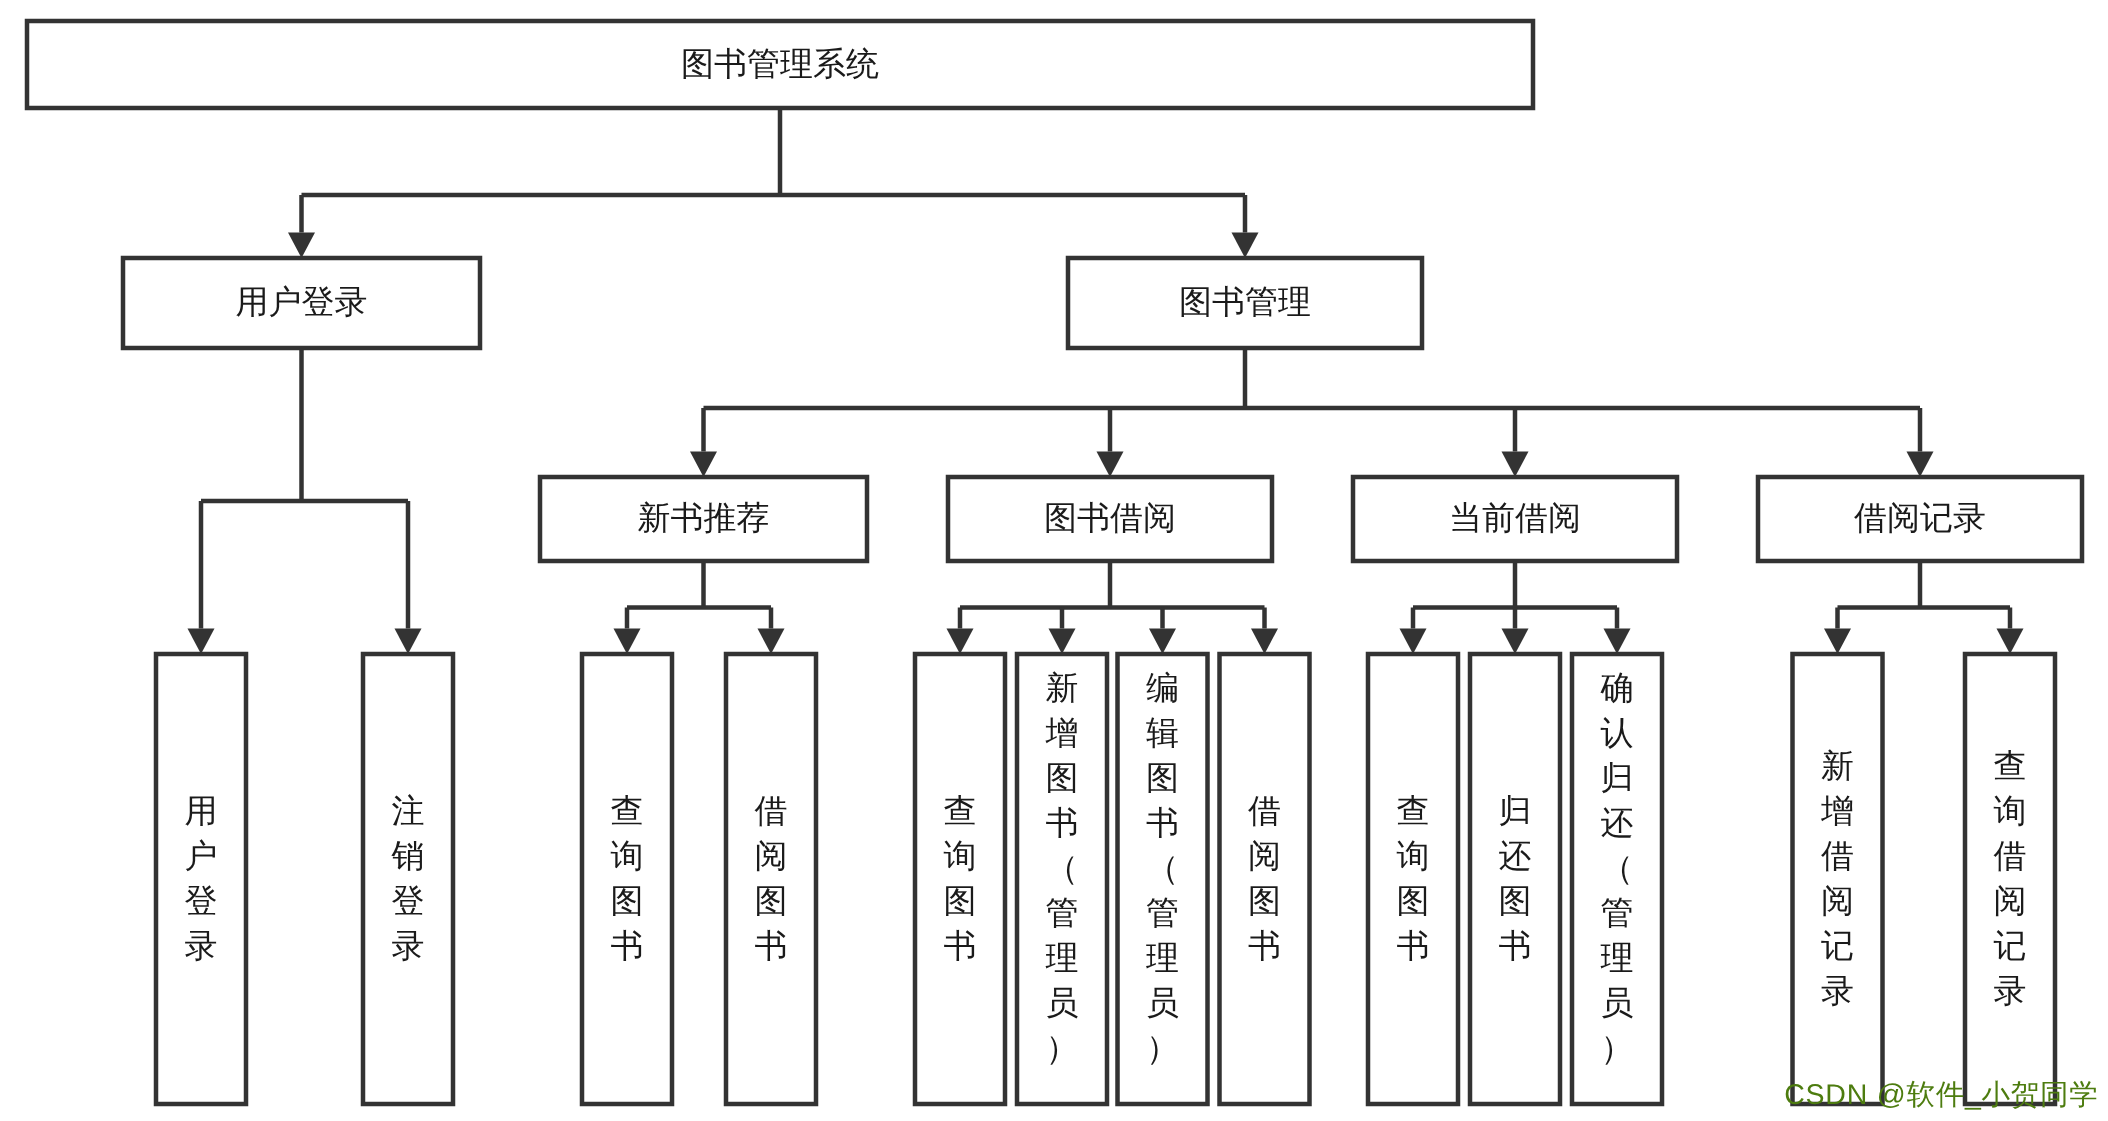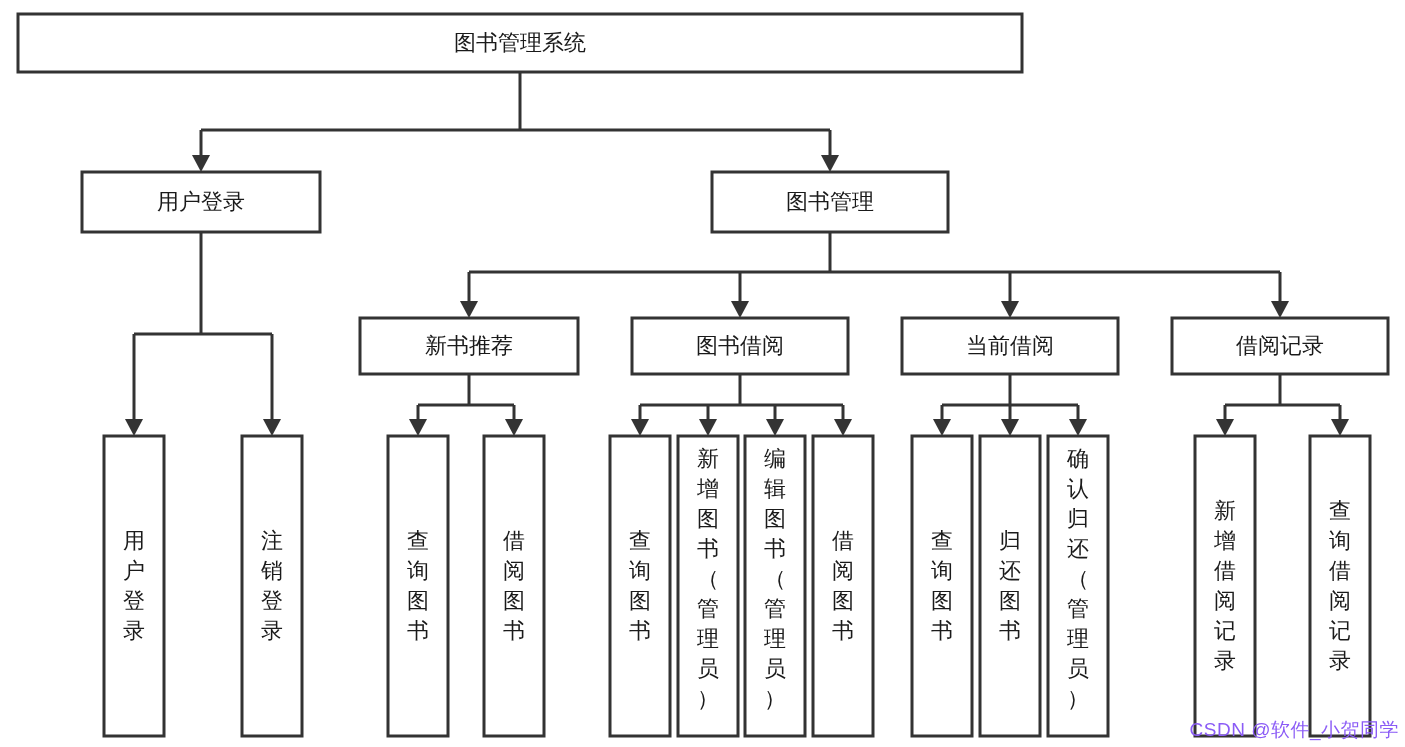--- a/index.html
+++ b/index.html
@@ -52,21 +52,21 @@
     font-size: 22px;
     fill: #1a1a1a;
     text-anchor: middle;
   }
   .watermark {
     position: absolute;
     right: 6px;
     bottom: 4px;
     font-family: "Liberation Sans", "DejaVu Sans", sans-serif;
     font-size: 19px;
-    color: #8b5cf6;
+    color: #4d7c0f;
     white-space: nowrap;
     letter-spacing: 0.5px;
   }
 </style>
 </head>
 <body>
 
 <div id="diagram-root">
   <svg id="diagram-svg" viewBox="0 0 1405 747" preserveAspectRatio="none">
     <g id="connector-layer">

